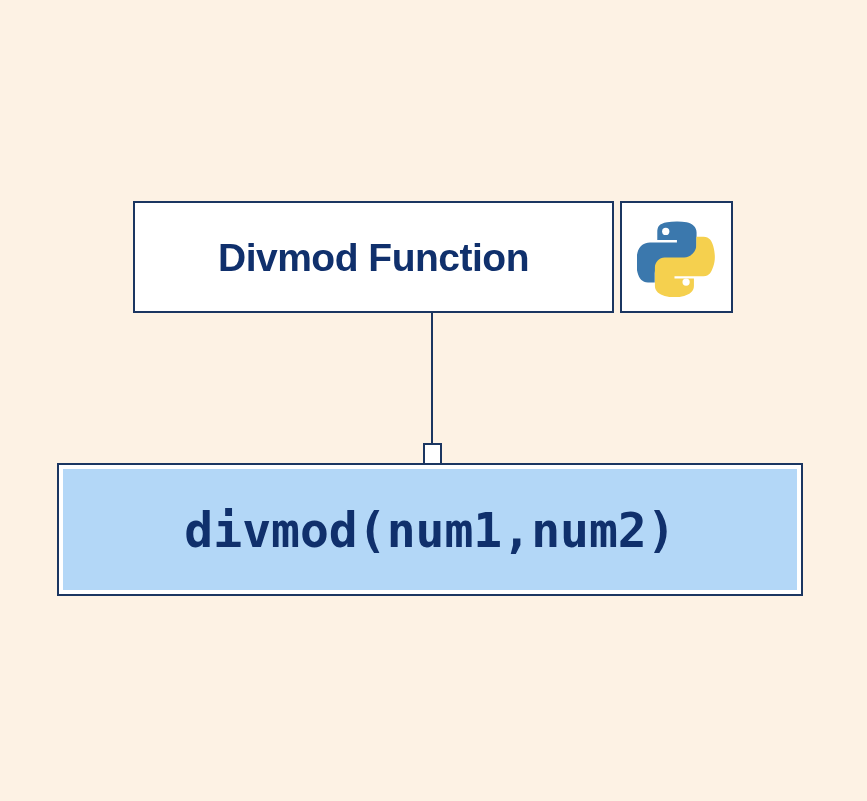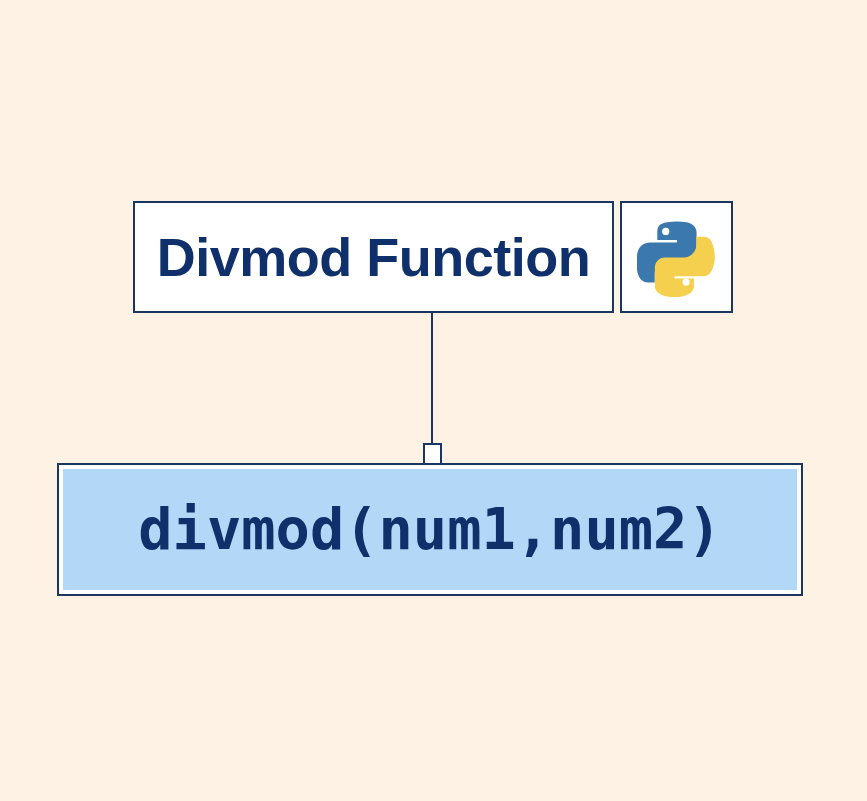--- a/index.html
+++ b/index.html
@@ -29,21 +29,21 @@
     height: 112px;
     box-sizing: border-box;
     background: #FFFFFF;
     border: 2px solid #1B3661;
     display: flex;
     align-items: center;
     justify-content: center;
   }
   .title-text {
     font-family: "Liberation Sans", sans-serif;
-    font-size: 54px;
+    font-size: 39px;
     font-weight: bold;
     color: #10306C;
     letter-spacing: -0.5px;
     white-space: nowrap;
     line-height: 1;
   }
 
   
   .logo-box {
     position: absolute;
@@ -100,21 +100,21 @@
     width: 100%;
     height: 100%;
     box-sizing: border-box;
     background: #B3D7F7;
     display: flex;
     align-items: center;
     justify-content: center;
   }
   .code-text {
     font-family: "DejaVu Sans Mono", monospace;
-    font-size: 57px;
+    font-size: 48px;
     font-weight: bold;
     color: #10306C;
     white-space: nowrap;
     line-height: 1;
     letter-spacing: 0px;
   }
 </style>
 </head>
 <body>
 

